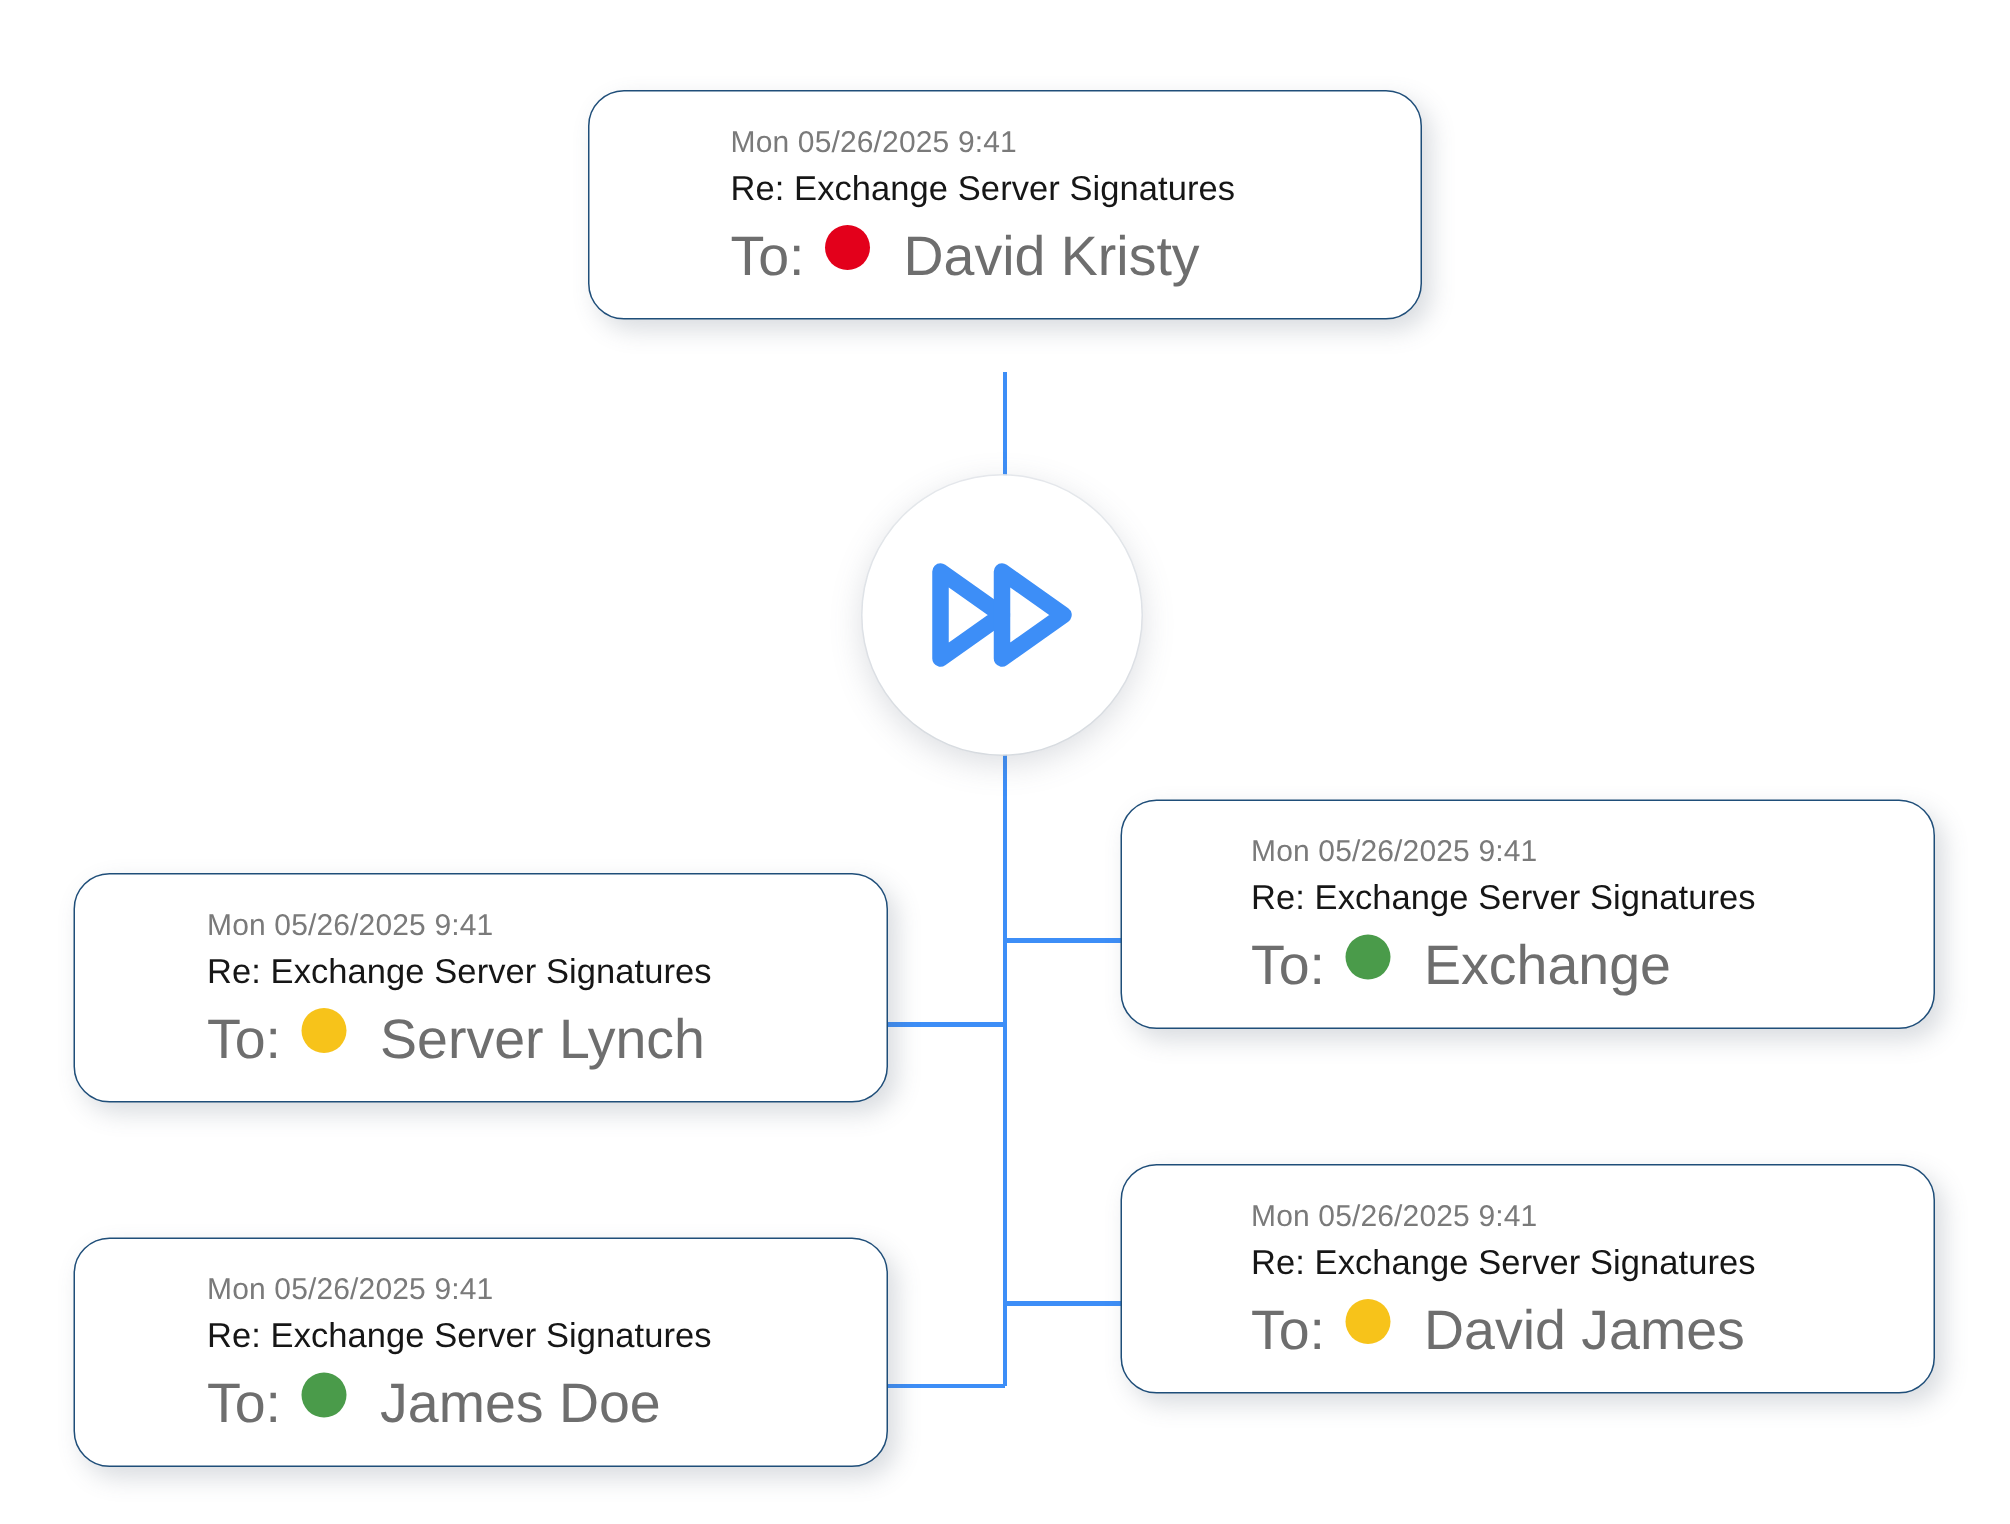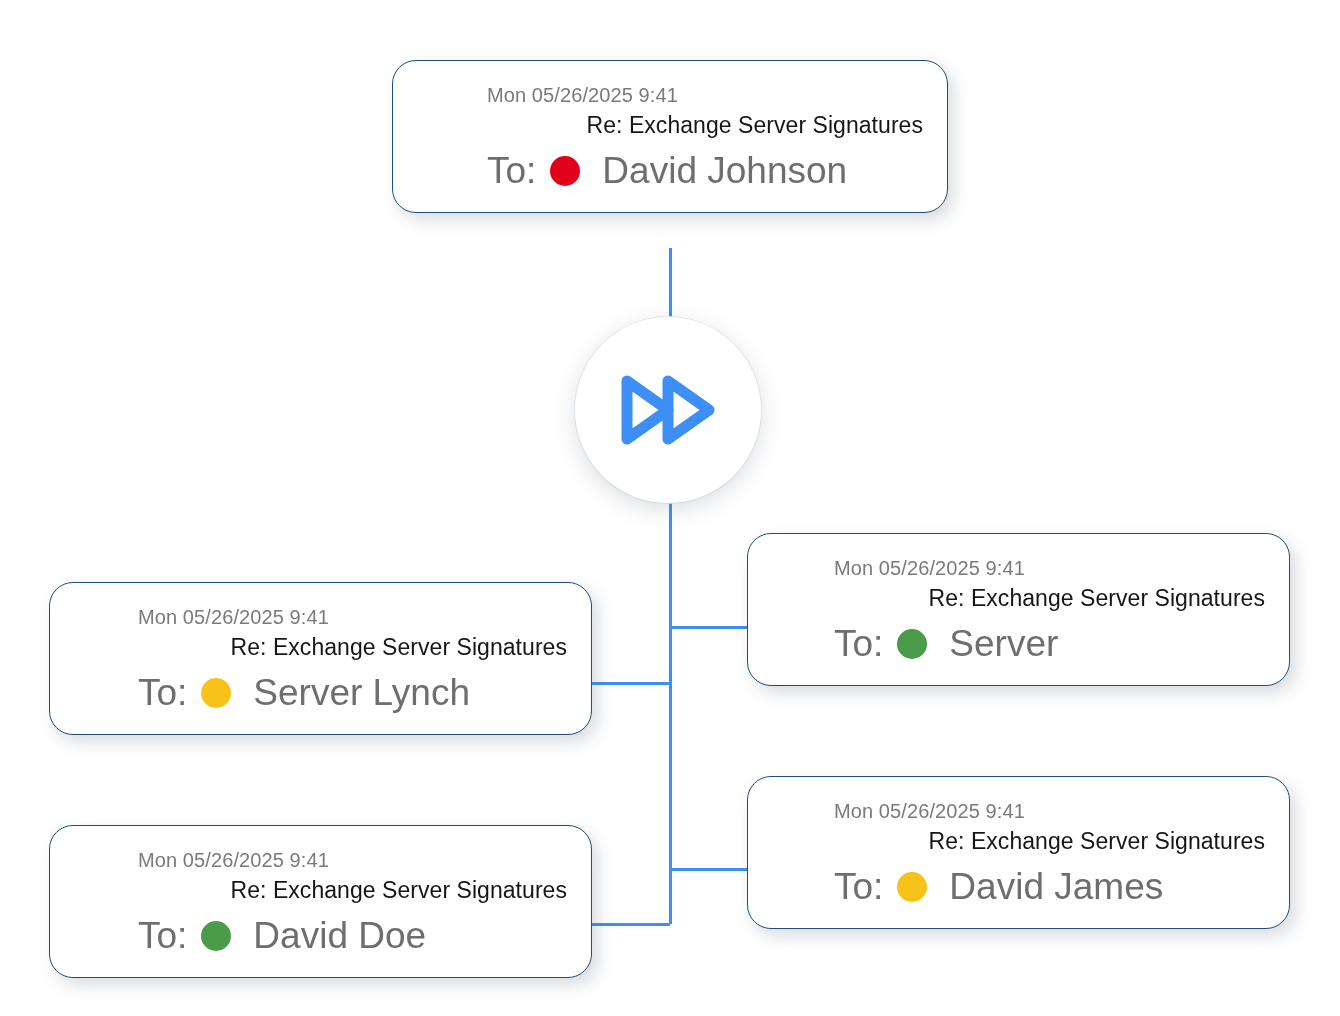--- a/index.html
+++ b/index.html
@@ -56,26 +56,25 @@
     letter-spacing: 0.1px;
     white-space: nowrap;
   }
 
   .card-subject {
     font-size: 23px;
     line-height: 1.55;
     color: #161616;
     letter-spacing: 0.05px;
     white-space: nowrap;
-    text-align: right;
   }
 
   .card-to {
     display: flex;
-    align-items: center;
+    align-items: flex-start;
     margin-top: 6px;
     font-size: 37px;
     line-height: 1.15;
     color: #6e6e6e;
     white-space: nowrap;
   }
 
   .to-label {
     margin-right: 14px;
   }
@@ -146,33 +145,33 @@
     </span>
   </div>
 
   <div class="card" id="card-0">
     <div class="card-inner">
       <div class="card-date">Mon 05/26/2025 9:41</div>
       <div class="card-subject">Re: Exchange Server Signatures</div>
       <div class="card-to">
         <span class="to-label">To:</span>
         <span class="status-dot" style="background:#e3001b"></span>
-        <span>David Johnson</span>
+        <span>David Kristy</span>
       </div>
     </div>
   </div>
 
   <div class="card" id="card-1">
     <div class="card-inner">
       <div class="card-date">Mon 05/26/2025 9:41</div>
       <div class="card-subject">Re: Exchange Server Signatures</div>
       <div class="card-to">
         <span class="to-label">To:</span>
         <span class="status-dot" style="background:#4a9b4a"></span>
-        <span>Server</span>
+        <span>Exchange</span>
       </div>
     </div>
   </div>
 
   <div class="card" id="card-2">
     <div class="card-inner">
       <div class="card-date">Mon 05/26/2025 9:41</div>
       <div class="card-subject">Re: Exchange Server Signatures</div>
       <div class="card-to">
         <span class="to-label">To:</span>
@@ -194,18 +193,18 @@
     </div>
   </div>
 
   <div class="card" id="card-4">
     <div class="card-inner">
       <div class="card-date">Mon 05/26/2025 9:41</div>
       <div class="card-subject">Re: Exchange Server Signatures</div>
       <div class="card-to">
         <span class="to-label">To:</span>
         <span class="status-dot" style="background:#4a9b4a"></span>
-        <span>David Doe</span>
+        <span>James Doe</span>
       </div>
     </div>
   </div>
 
 </div>
 
 </body></html>

